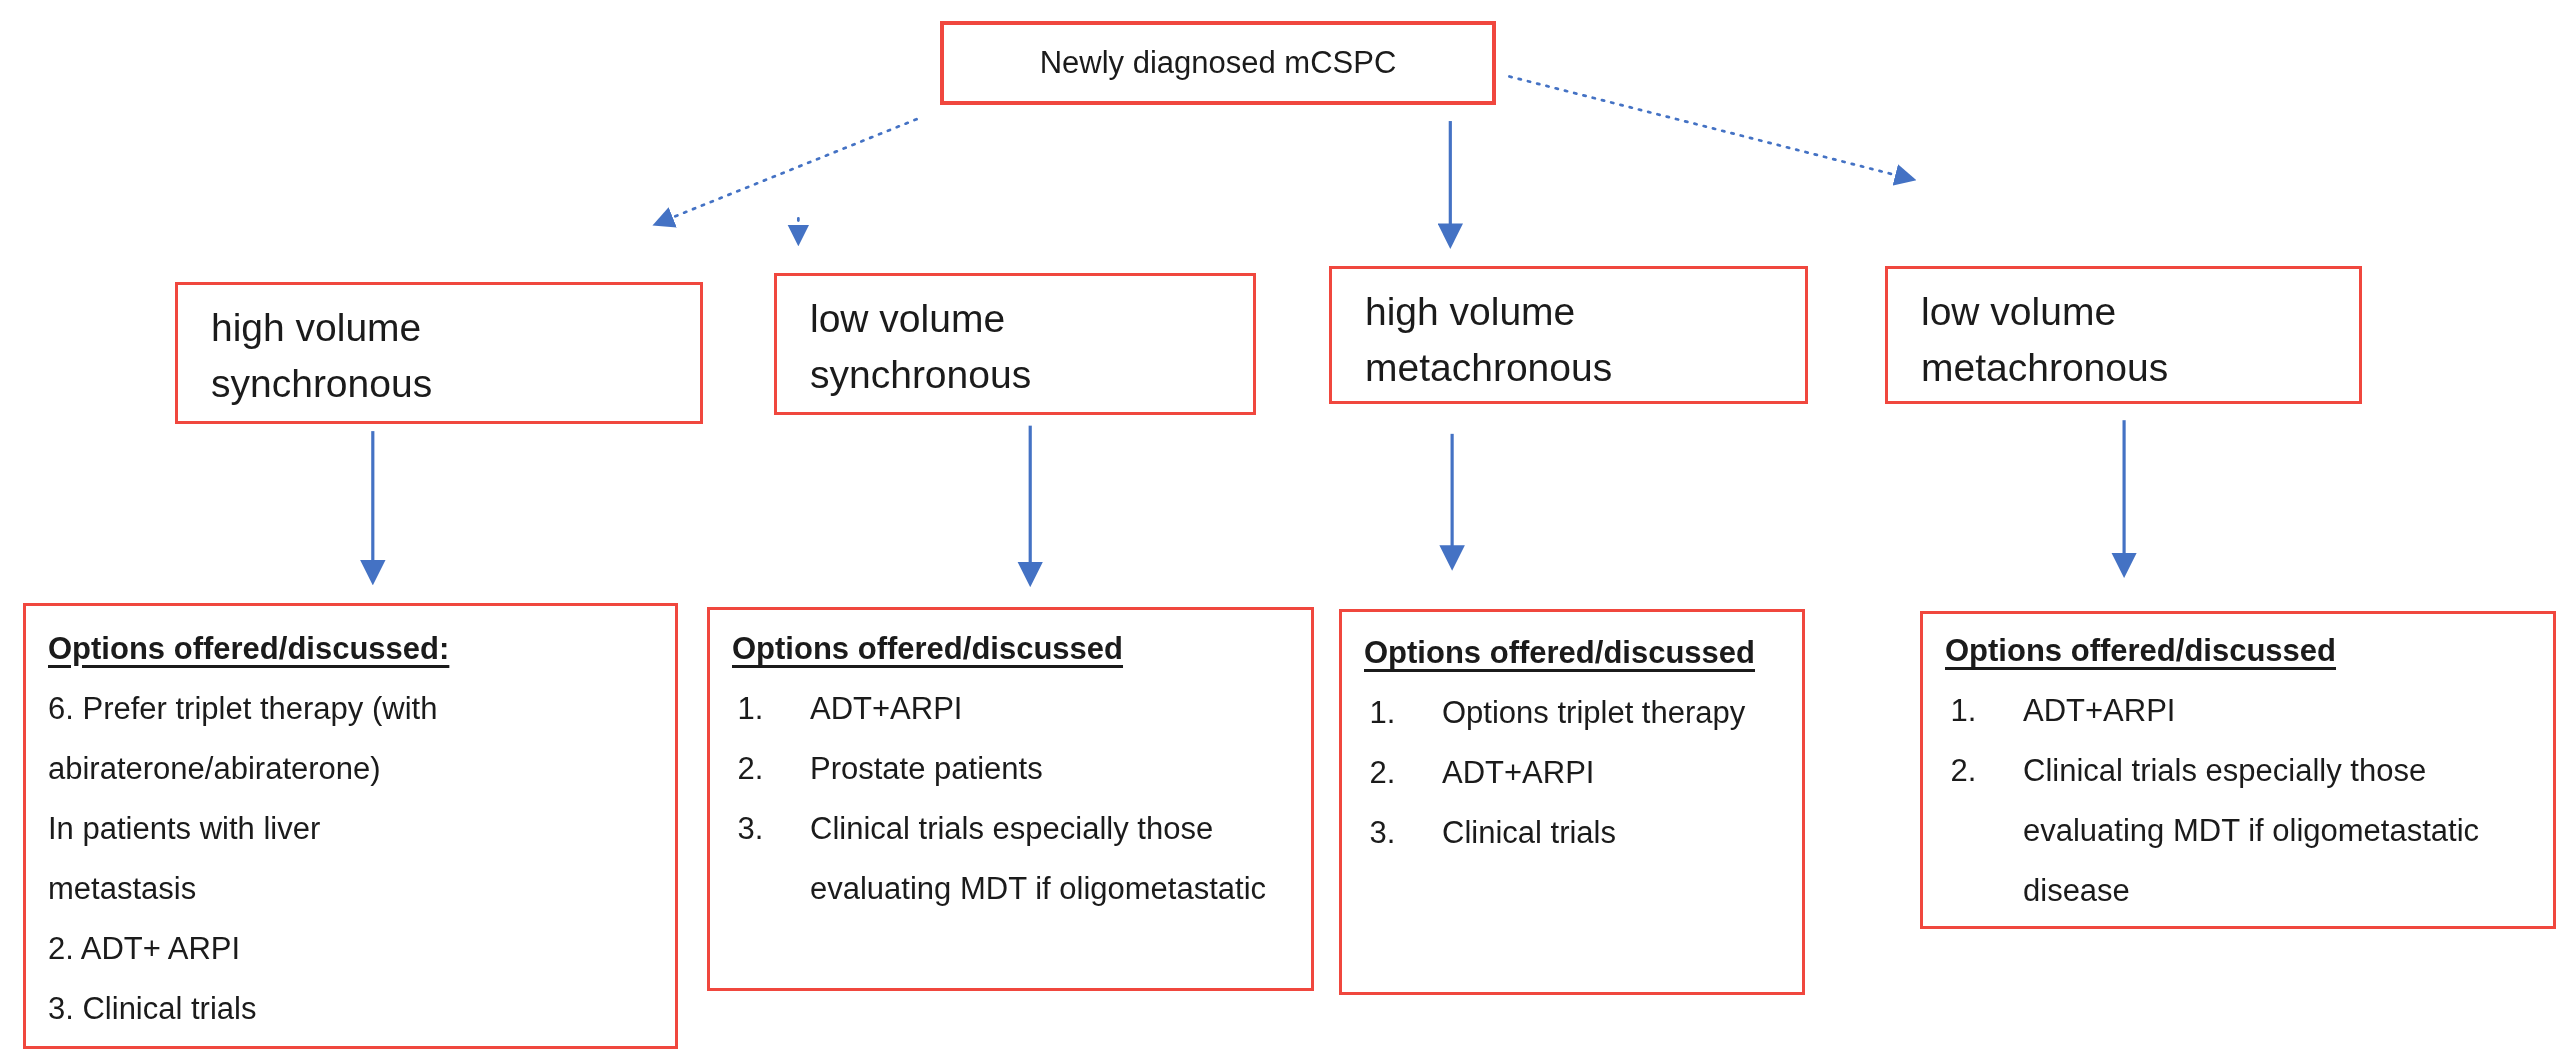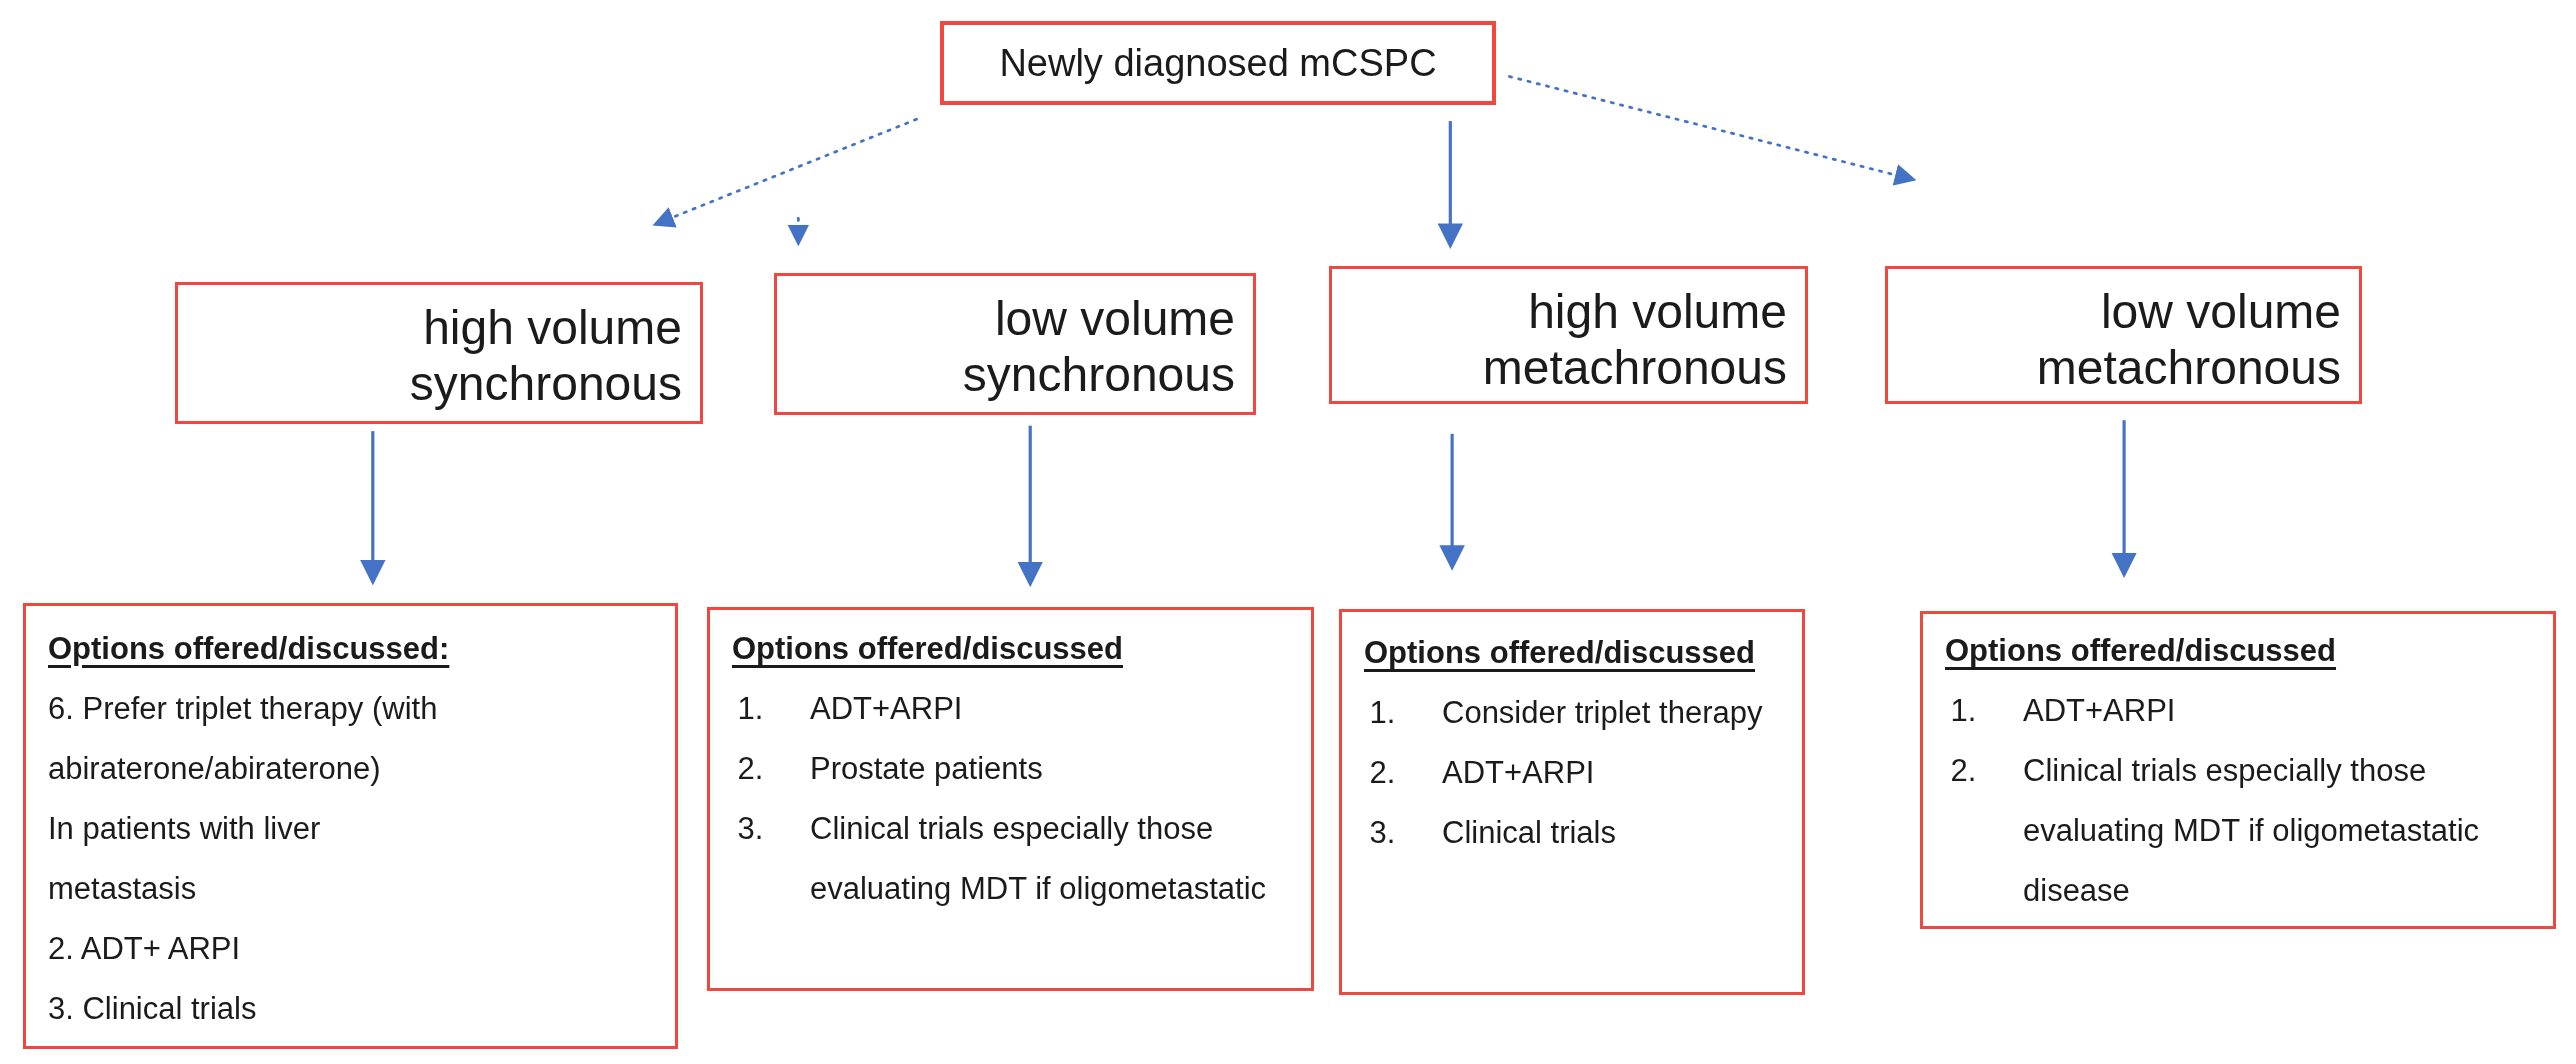--- a/index.html
+++ b/index.html
@@ -17,26 +17,25 @@
   .node{
     position:absolute;
     background:#ffffff;
     border:3.6px solid var(--red);
     color:var(--ink);
   }
   .node-root{
     left:940px;top:21px;width:556px;height:84px;
     border-width:4.5px;
     display:flex;align-items:center;justify-content:center;
-    font-size:38px;
+    font-size:31px;
   }
   .branch{
-    font-size:48px;line-height:56px;
+    font-size:39px;line-height:56px;
     padding:14.5px 18px 0 33px;
-    text-align:right;
   }
   .branch-1{left:175px;top:282px;width:528px;height:142px;}
   .branch-2{left:774px;top:273px;width:482px;height:142px;}
   .branch-3{left:1329px;top:266px;width:479px;height:138px;}
   .branch-4{left:1885px;top:266px;width:477px;height:138px;}
 
   
   .options{
     font-size:31px;line-height:60px;
     padding:9px 12.7px 0 22px;
@@ -138,21 +137,21 @@
       <li>Prostate patients</li>
       <li>Clinical trials especially those evaluating MDT if oligometastatic</li>
     </ol>
   </div>
 
   <div class="node options options-3">
     <div class="options-heading">
       <span class="u">Options offered/discussed</span>
     </div>
     <ol>
-      <li>Consider triplet therapy</li>
+      <li>Options triplet therapy</li>
       <li>ADT+ARPI</li>
       <li>Clinical trials</li>
     </ol>
   </div>
 
   <div class="node options options-4">
     <div class="options-heading">
       <span class="u">Options offered/discussed</span>
     </div>
     <ol>

